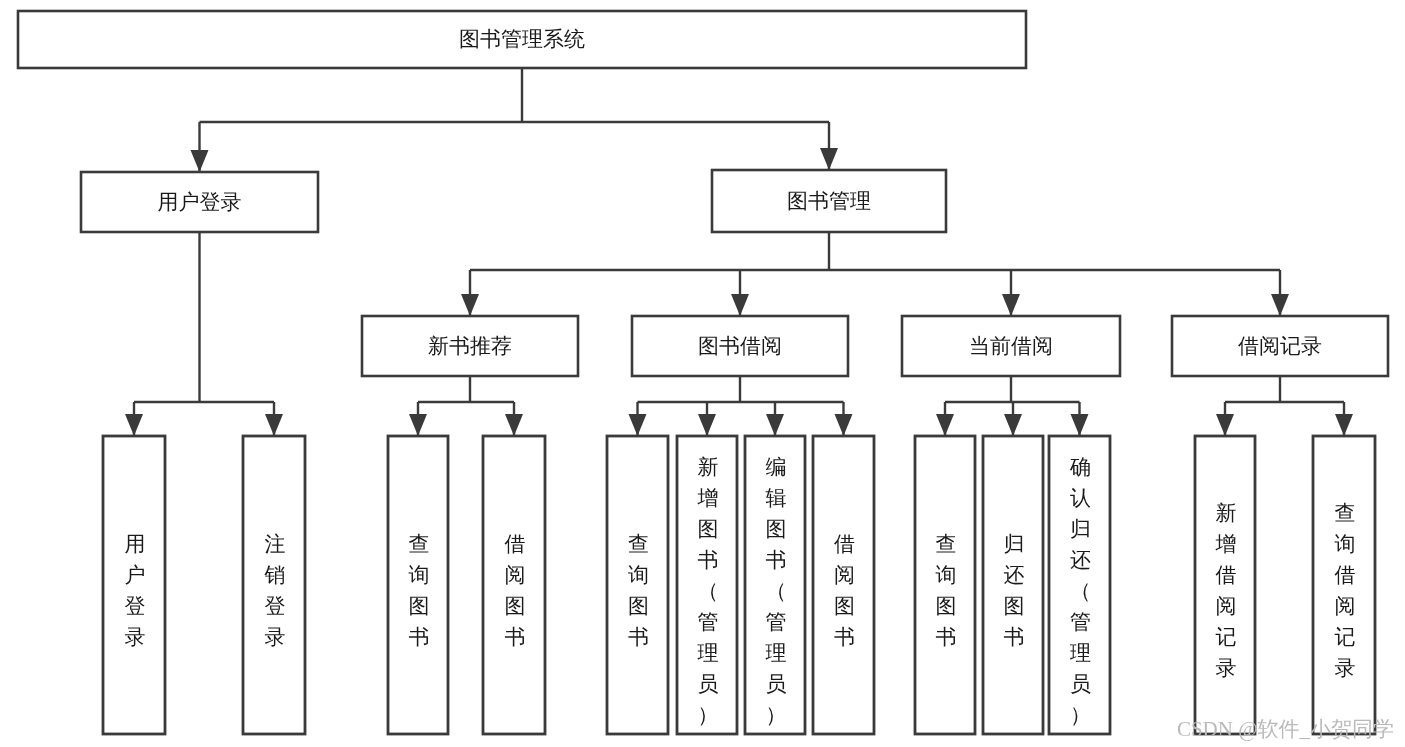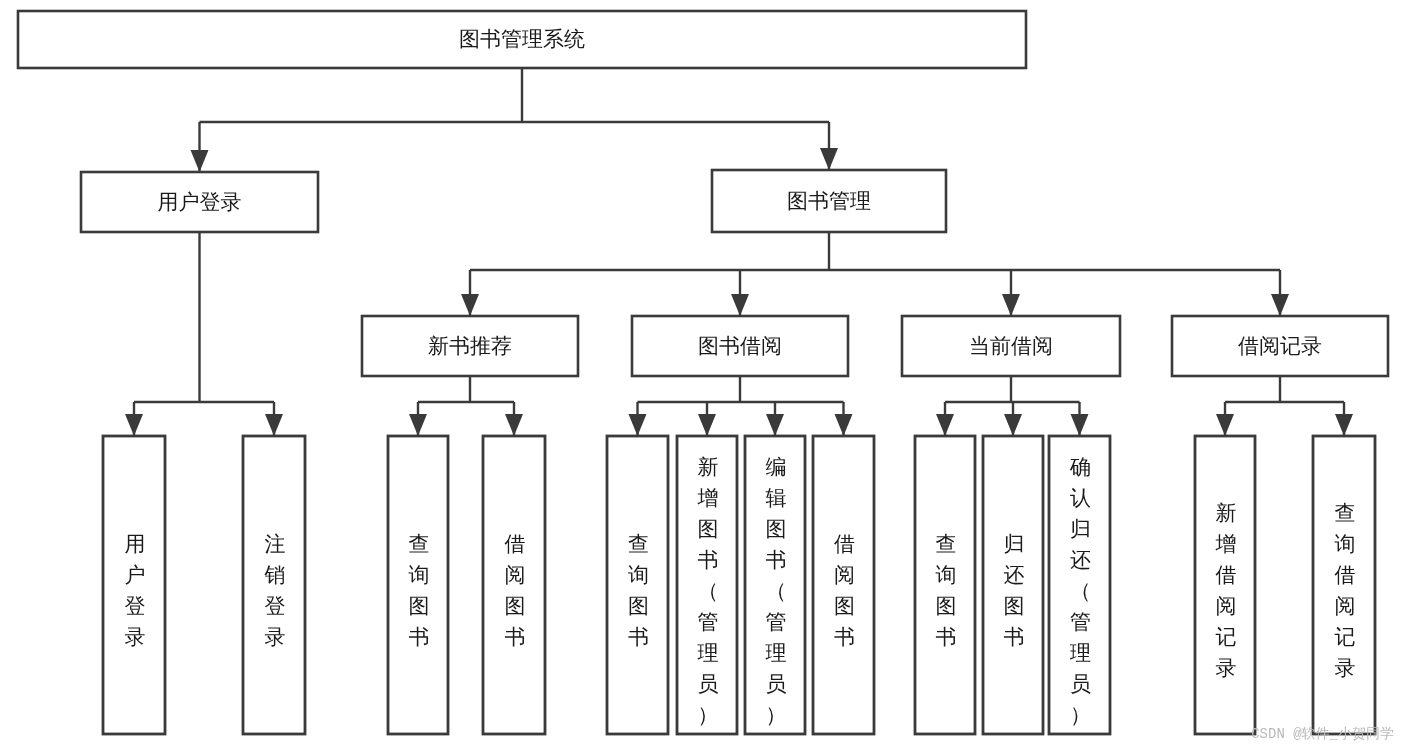--- a/index.html
+++ b/index.html
@@ -49,22 +49,22 @@
     fill: #1a1a1a;
     font-family: "Liberation Sans", "DejaVu Sans", sans-serif;
     font-size: 21px;
     text-anchor: middle;
     dominant-baseline: middle;
   }
   .watermark-text {
     position: absolute;
     right: 8px;
     bottom: 4px;
-    font-family: Liberation Mono, monospace;
-    font-size: 14px;
+    font-family: Liberation Serif, serif;
+    font-size: 21px;
     color: #b9b9b9;
     white-space: nowrap;
     user-select: none;
   }
 </style>
 </head>
 <body>
 
 <div id="diagram-root">
 

